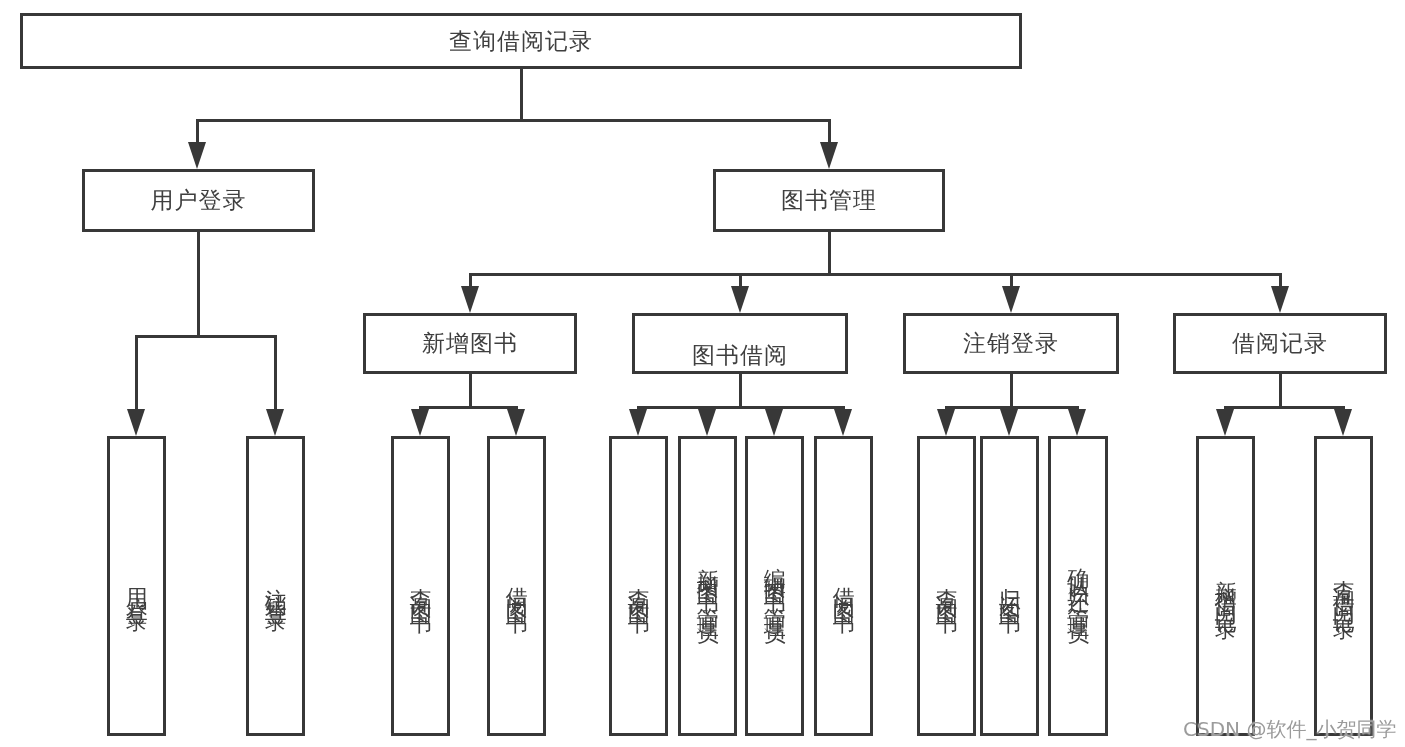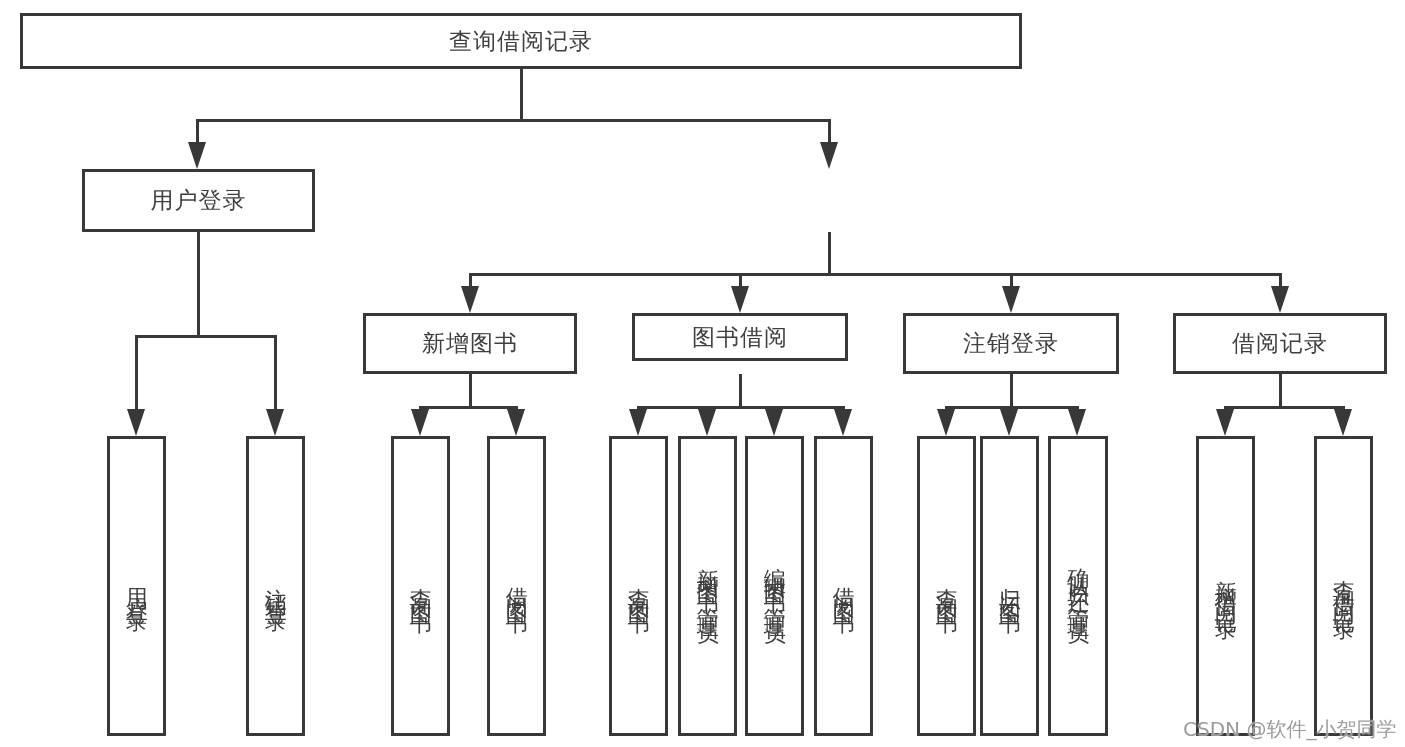--- a/index.html
+++ b/index.html
@@ -72,20 +72,23 @@
   <div class="vline" style="left:520px; top:69px; height:52px;"></div>
   <div class="hline" style="left:197px; top:119px; width:633px;"></div>
   <div class="vline" style="left:196px; top:119px; height:28px;"></div>
   <div class="arrow" style="left:188px; top:142px;"></div>
   <div class="vline" style="left:828px; top:119px; height:28px;"></div>
   <div class="arrow" style="left:820px; top:142px;"></div>
 
   <div class="node" style="left:82px; top:169px; width:233px; height:63px;">
     <span class="label">用户登录</span>
   </div>
+  <div class="node" style="left:713px; top:169px; width:232px; height:63px;">
+    <span class="label">图书管理</span>
+  </div>
 
   <div class="vline" style="left:197px; top:232px; height:106px;"></div>
   <div class="hline" style="left:135px; top:335px; width:141px;"></div>
   <div class="vline" style="left:135px; top:335px; height:76px;"></div>
   <div class="arrow" style="left:127px; top:409px;"></div>
   <div class="vline" style="left:274px; top:335px; height:76px;"></div>
   <div class="arrow" style="left:266px; top:409px;"></div>
 
   <div class="vline" style="left:828px; top:232px; height:44px;"></div>
   <div class="hline" style="left:469px; top:273px; width:812px;"></div>
@@ -94,21 +97,21 @@
   <div class="vline" style="left:739px; top:273px; height:16px;"></div>
   <div class="arrow" style="left:731px; top:286px;"></div>
   <div class="vline" style="left:1010px; top:273px; height:16px;"></div>
   <div class="arrow" style="left:1002px; top:286px;"></div>
   <div class="vline" style="left:1279px; top:273px; height:16px;"></div>
   <div class="arrow" style="left:1271px; top:286px;"></div>
 
   <div class="node" style="left:363px; top:313px; width:214px; height:61px;">
     <span class="label">新增图书</span>
   </div>
-  <div class="node" style="left:632px; top:313px; width:216px; height:48px;">
+  <div class="node" style="left:632px; top:313px; width:216px; height:61px;align-items:flex-end;">
     <span class="label">图书借阅</span>
   </div>
   <div class="node" style="left:903px; top:313px; width:216px; height:61px;">
     <span class="label">注销登录</span>
   </div>
   <div class="node" style="left:1173px; top:313px; width:214px; height:61px;">
     <span class="label">借阅记录</span>
   </div>
 
   <div class="vline" style="left:469px; top:374px; height:35px;"></div>

